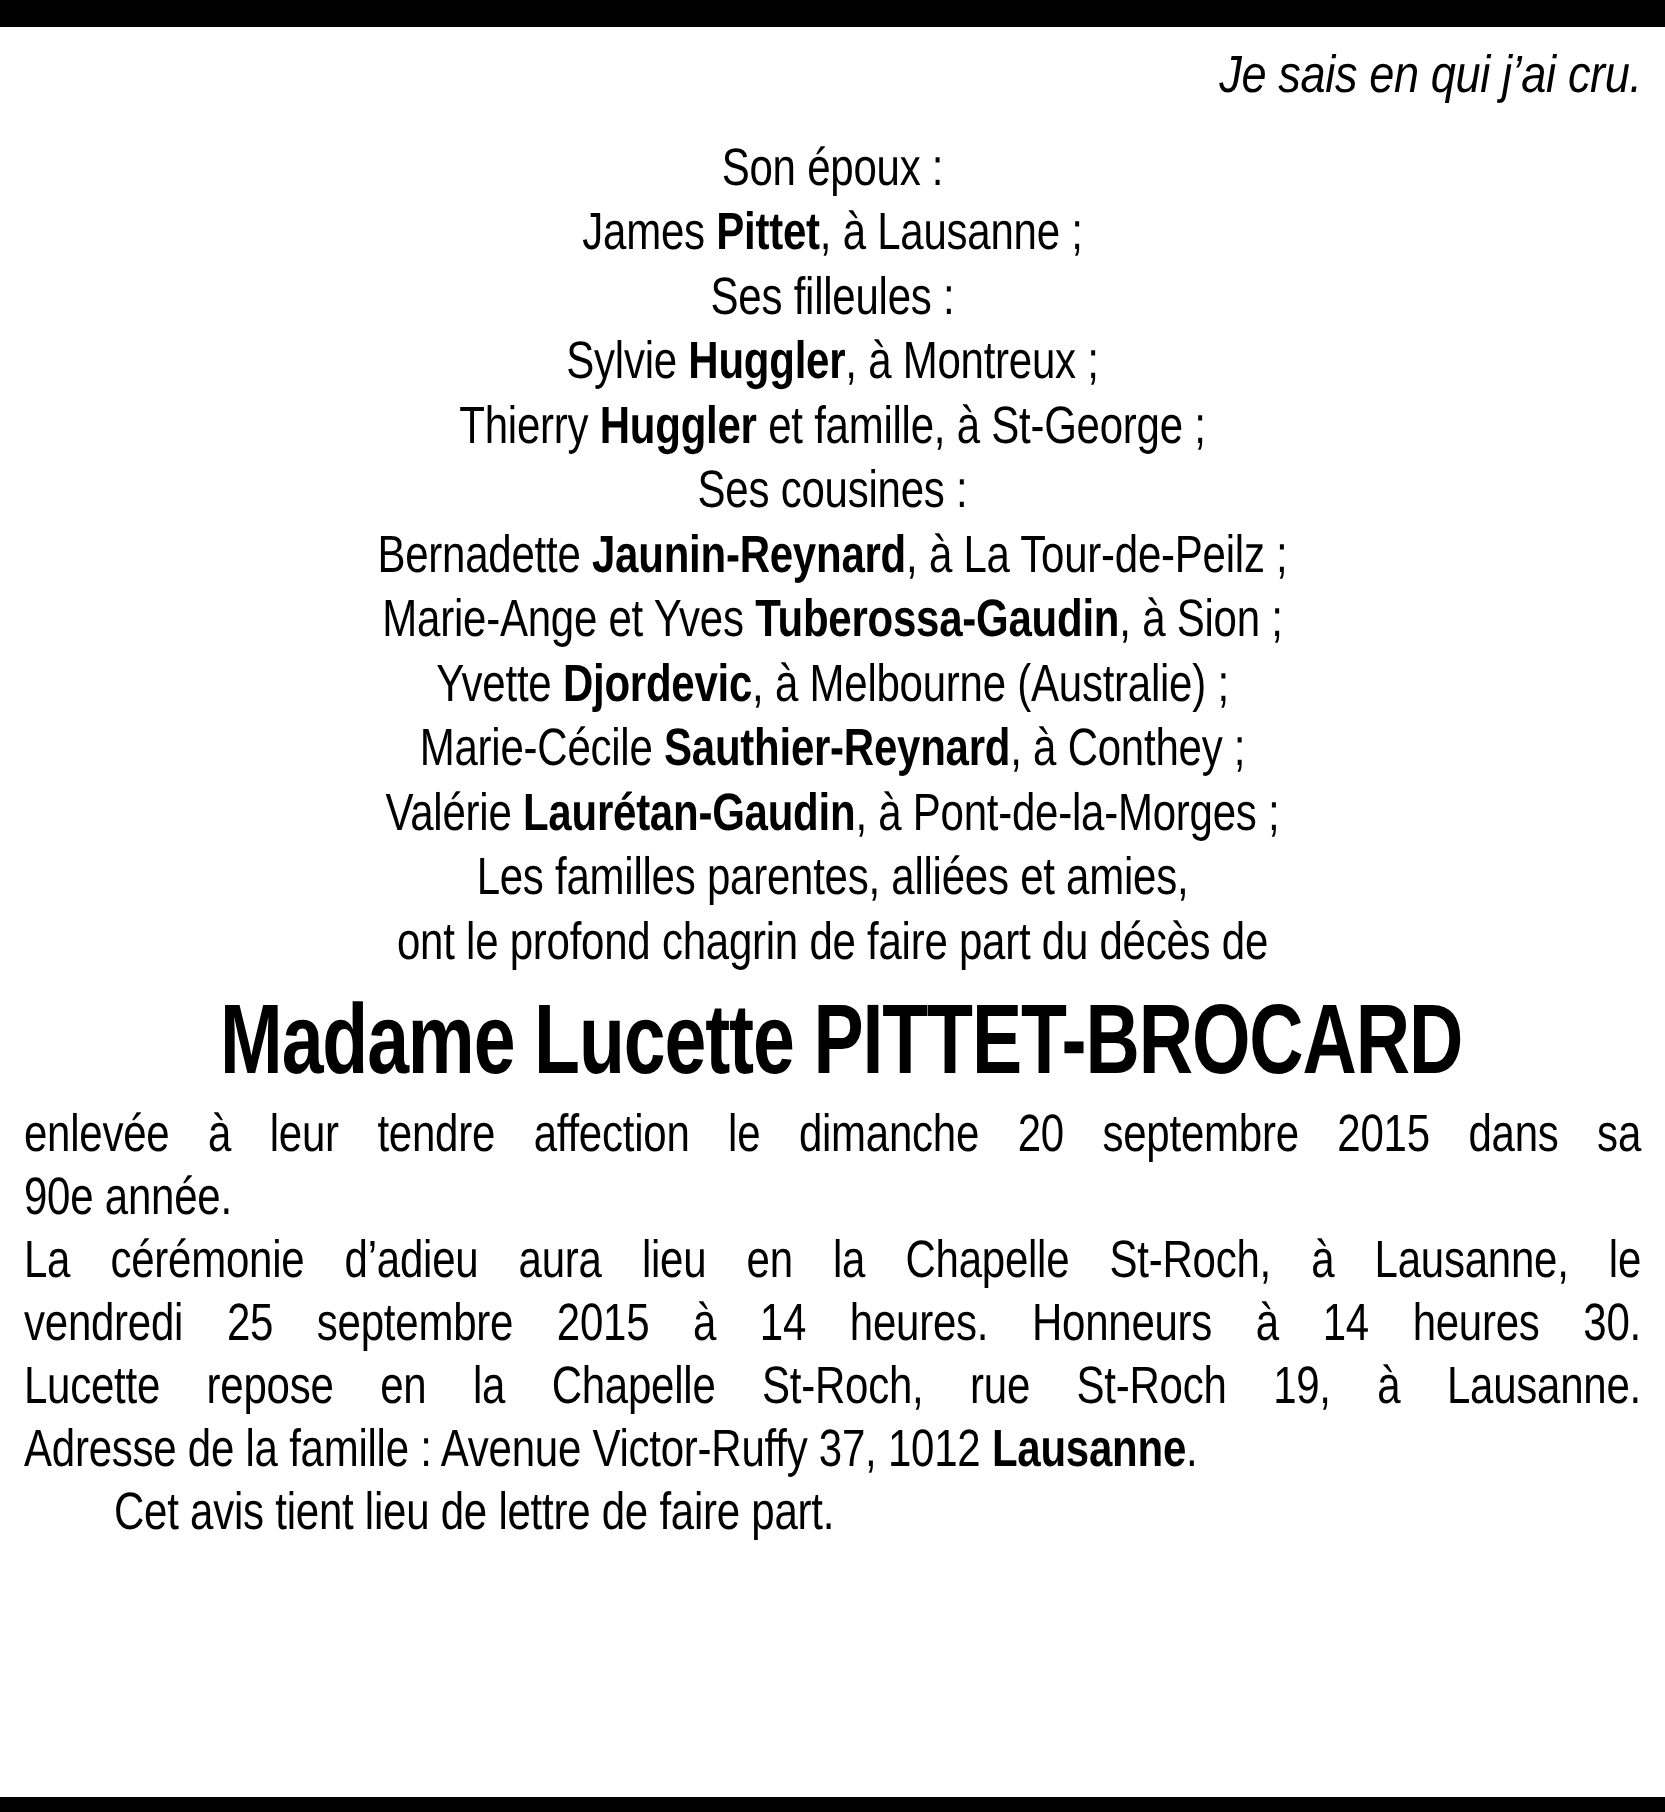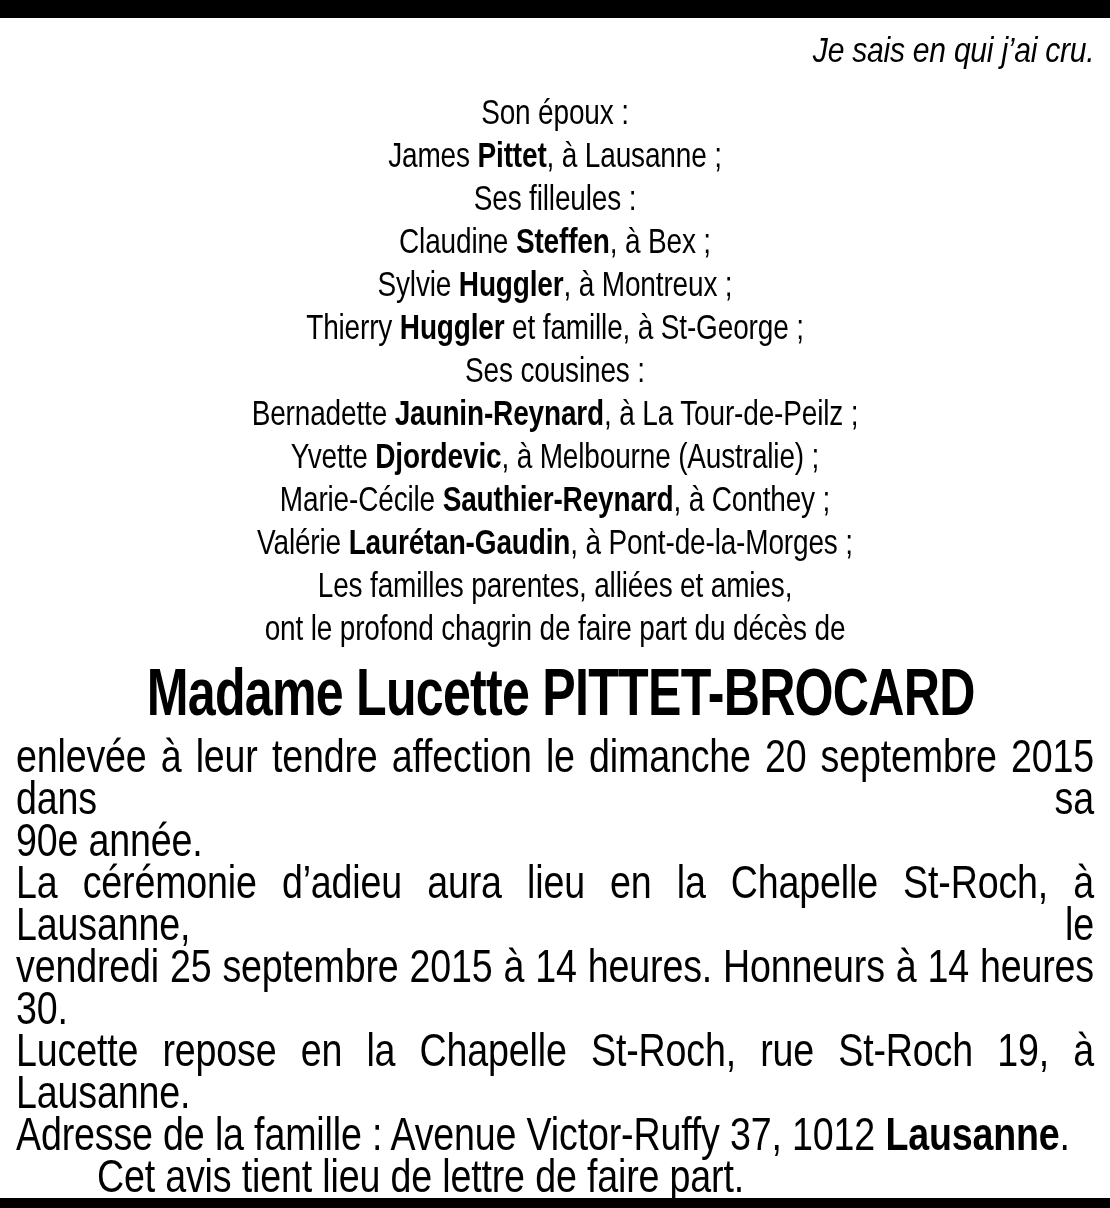--- a/index.html
+++ b/index.html
@@ -111,21 +111,21 @@
     line-height: 86px;
     font-weight: bold;
     letter-spacing: -1px;
     transform: scaleX(0.76);
     transform-origin: center center;
     white-space: nowrap;
   }
 
   
   .closing {
-    font-size: 47px;
+    font-size: 35px;
     line-height: 42px;
     letter-spacing: -0.2px;
   }
   .closing p {
     margin: 0;
   }
   .para-justify {
     text-align: justify;
     text-align-last: left;
   }
@@ -170,33 +170,33 @@
       <li>
           <span class="cond"><span>Son époux :</span><span class="name-strong"></span><span></span></span>
         </li>
       <li>
           <span class="cond"><span>James </span><span class="name-strong">Pittet</span><span>, à Lausanne ;</span></span>
         </li>
       <li>
           <span class="cond"><span>Ses filleules :</span><span class="name-strong"></span><span></span></span>
         </li>
       <li>
-          <span class="cond"><span>Claudine </span><span class="name-strong">Steffen</span><span>, à Bex ;</span></span>
-        </li>
-      <li>
           <span class="cond"><span>Sylvie </span><span class="name-strong">Huggler</span><span>, à Montreux ;</span></span>
         </li>
       <li>
           <span class="cond"><span>Thierry </span><span class="name-strong">Huggler</span><span> et famille, à St-George ;</span></span>
         </li>
       <li>
           <span class="cond"><span>Ses cousines :</span><span class="name-strong"></span><span></span></span>
         </li>
       <li>
           <span class="cond"><span>Bernadette </span><span class="name-strong">Jaunin-Reynard</span><span>, à La Tour-de-Peilz ;</span></span>
+        </li>
+      <li>
+          <span class="cond"><span>Marie-Ange et Yves </span><span class="name-strong">Tuberossa-Gaudin</span><span>, à Sion ;</span></span>
         </li>
       <li>
           <span class="cond"><span>Yvette </span><span class="name-strong">Djordevic</span><span>, à Melbourne (Australie) ;</span></span>
         </li>
       <li>
           <span class="cond"><span>Marie-Cécile </span><span class="name-strong">Sauthier-Reynard</span><span>, à Conthey ;</span></span>
         </li>
       <li>
           <span class="cond"><span>Valérie </span><span class="name-strong">Laurétan-Gaudin</span><span>, à Pont-de-la-Morges ;</span></span>
         </li>

